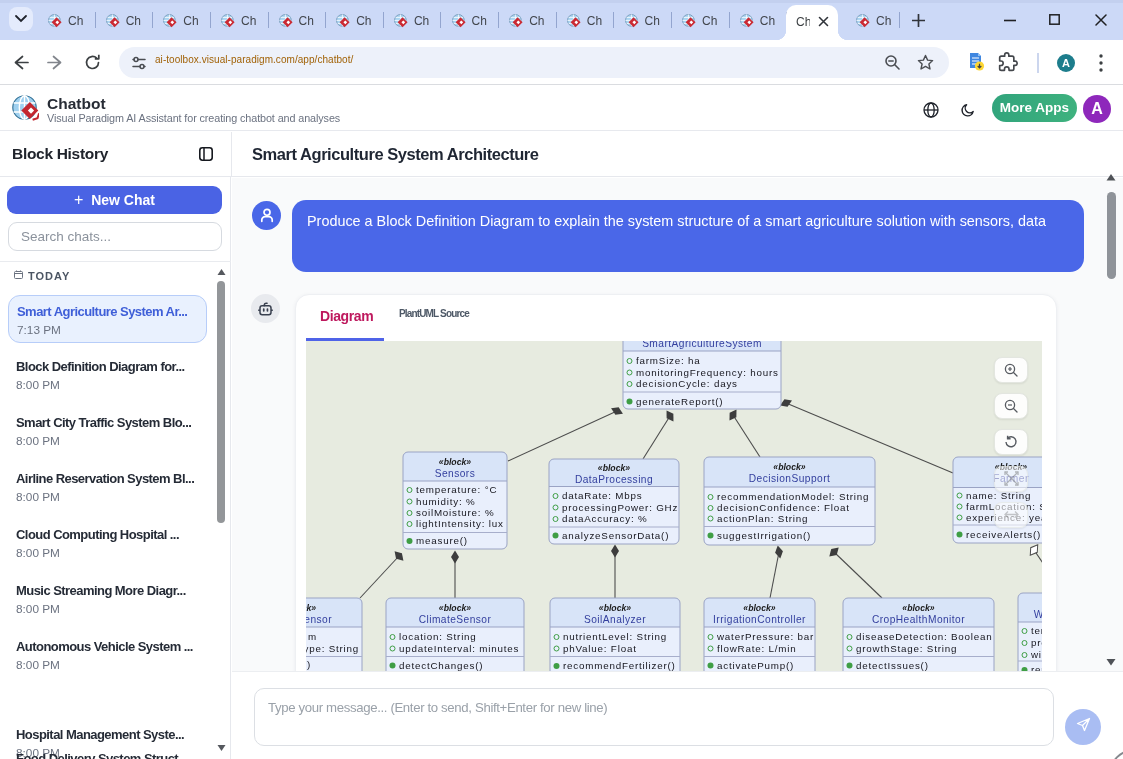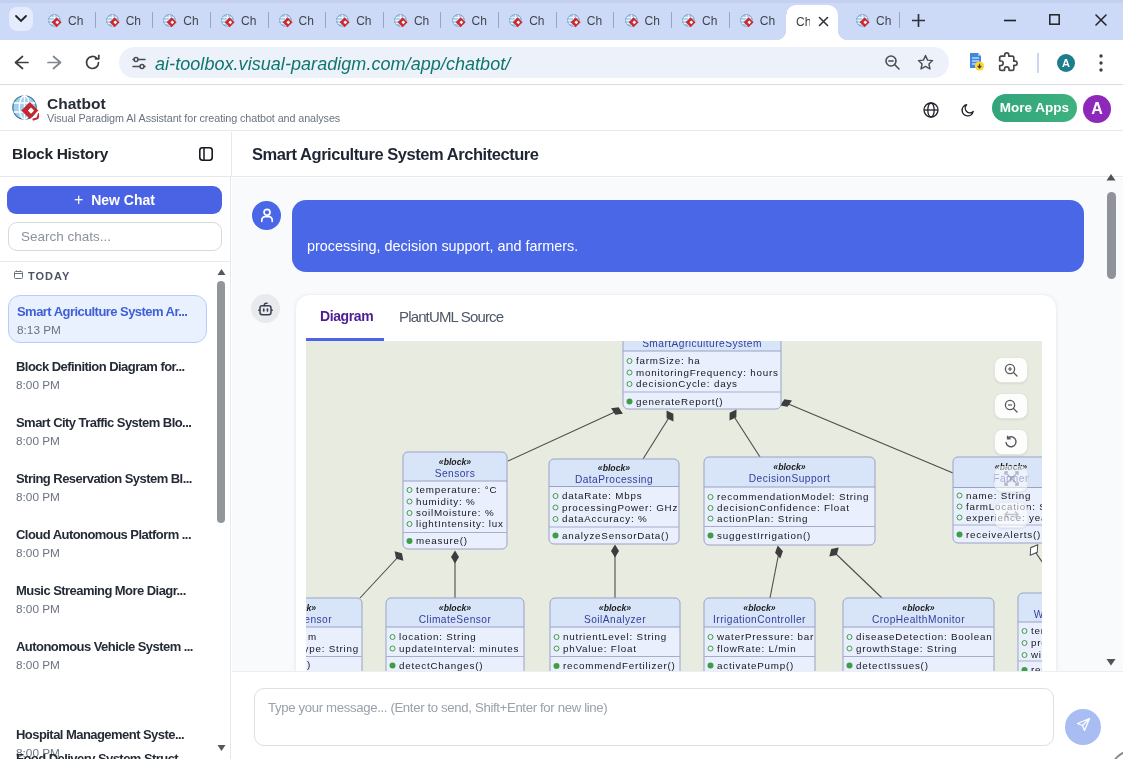--- a/index.html
+++ b/index.html
@@ -7,21 +7,21 @@
 .abs{position:absolute;}
 
 #tabbar{position:absolute;left:0;top:0;width:1123px;height:40px;background:#ccd9f7;}
 .tab{position:absolute;top:9px;height:24px;display:flex;align-items:center;padding-left:6px;}
 .tabtxt{font-size:12px;color:#42464d;margin-left:6px;overflow:hidden;white-space:nowrap;}
 .tabsep{position:absolute;top:12px;width:1px;height:16px;background:#93a5cf;}
 #activetab{position:absolute;left:786px;top:5px;width:52px;height:35px;background:#fff;border-radius:10px 10px 0 0;}
 #chevbtn{position:absolute;left:9px;top:7px;width:24px;height:24px;border-radius:8px;background:#e4ebfc;}
 #toolbar{position:absolute;left:0;top:40px;width:1123px;height:45px;background:#fff;border-bottom:1px solid #dadce0;}
 #urlpill{position:absolute;left:119px;top:47px;width:830px;height:31px;border-radius:16px;background:#edf1fa;}
-#urltext{position:absolute;left:155px;top:54px;font-size:18px;color:#0f766e;letter-spacing:0.05px;font-style:italic;}
+#urltext{position:absolute;left:155px;top:54px;font-size:10px;color:#a16207;letter-spacing:0.05px;}
 
 #apphdr{position:absolute;left:0;top:86px;width:1123px;height:45px;background:#fff;border-bottom:1px solid #e7e9ee;}
 #row2{position:absolute;left:0;top:132px;width:1123px;height:45px;background:#fff;border-bottom:1px solid #e6e8ed;}
 #moreapps{position:absolute;left:992px;top:94px;width:85px;height:28px;border-radius:14px;background:linear-gradient(100deg,#31a47c,#3eb27e);color:#fff;font-size:13.5px;font-weight:bold;text-align:center;line-height:28px;}
 #hdravatar{position:absolute;left:1083px;top:95px;width:28px;height:28px;border-radius:50%;background:#8e28bb;color:#fff;font-weight:bold;font-size:16px;text-align:center;line-height:28px;}
 
 #sidebar{position:absolute;left:0;top:132px;width:231px;height:627px;background:#fff;border-right:1px solid #e6e8ed;}
 #newchat{position:absolute;left:7px;top:186px;width:215px;height:28px;border-radius:9px;background:#4a63e4;color:#fff;font-weight:bold;font-size:14px;text-align:center;line-height:28px;}
 #searchbox{position:absolute;left:8px;top:222px;width:214px;height:29px;border-radius:9px;border:1px solid #d6dae0;background:#fff;color:#8b929c;font-size:13.5px;line-height:27px;padding-left:12px;}
 .chatitem{position:absolute;left:8px;width:199px;height:48px;}
@@ -312,36 +312,36 @@
 <div id="newchat"><span style="font-weight:normal;font-size:16px;position:relative;top:0px;">+</span>&nbsp;&nbsp;New Chat</div>
 <div id="searchbox">Search chats...</div>
 <div class="abs" style="left:0;top:261px;width:231px;height:1px;background:#e9ebef;"></div>
 <svg class="abs" style="left:14px;top:270px" width="9" height="9" viewBox="0 0 9 9">
     <rect x="0.5" y="1.5" width="8" height="7" rx="1" fill="none" stroke="#6b7280" stroke-width="1"></rect>
     <path d="M0.5 3.5 H8.5 M2.5 0.5 V2 M6.5 0.5 V2" stroke="#6b7280" stroke-width="1"></path>
   </svg>
 <div class="abs" style="left:28px;top:269.5px;font-size:11px;font-weight:bold;color:#4b5563;letter-spacing:1px;">TODAY</div>
 <div class="chatitem sel" style="top:295px;">
     <div class="t1">Smart Agriculture System Ar...</div>
-    <div class="t2">8:13 PM</div>
+    <div class="t2">7:13 PM</div>
   </div>
 <div class="chatitem" style="top:351px;">
     <div class="t1">Block Definition Diagram for...</div>
     <div class="t2">8:00 PM</div>
   </div>
 <div class="chatitem" style="top:407px;text-decoration:underline;">
     <div class="t1">Smart City Traffic System Blo...</div>
     <div class="t2">8:00 PM</div>
   </div>
 <div class="chatitem" style="top:463px;">
-    <div class="t1">String Reservation System Bl...</div>
+    <div class="t1">Airline Reservation System Bl...</div>
     <div class="t2">8:00 PM</div>
   </div>
 <div class="chatitem" style="top:519px;">
-    <div class="t1">Cloud Autonomous Platform ...</div>
+    <div class="t1">Cloud Computing Hospital ...</div>
     <div class="t2">8:00 PM</div>
   </div>
 <div class="chatitem" style="top:575px;">
     <div class="t1">Music Streaming More Diagr...</div>
     <div class="t2">8:00 PM</div>
   </div>
 <div class="chatitem" style="top:631px;">
     <div class="t1">Autonomous Vehicle System ...</div>
     <div class="t2">8:00 PM</div>
   </div>
@@ -359,34 +359,34 @@
 <svg class="abs" style="left:217px;top:744px" width="9" height="8">
     <path d="M4.5 7 L8.5 1 H0.5 Z" fill="#55585e"></path>
   </svg>
 <div id="chatarea">
     <div class="abs" style="left:20px;top:23px;width:29px;height:29px;border-radius:50%;background:#4a67e8;"></div>
     <svg class="abs" style="left:27px;top:29px" width="16" height="16">
       <circle cx="8" cy="5.3" r="3" fill="none" stroke="#fff" stroke-width="1.7"></circle>
       <path d="M2.8 14.3 v-1.2 a3.4 3.4 0 0 1 3.4 -3.4 h3.6 a3.4 3.4 0 0 1 3.4 3.4 v1.2" fill="none" stroke="#fff" stroke-width="1.7" stroke-linecap="round"></path>
     </svg>
     <div id="bubble">
-      <div style="position:absolute;left:15px;top:38px;">processing, decision support, and farmers.</div>
+      <div style="position:absolute;left:15px;top:13px;white-space:nowrap;">Produce a Block Definition Diagram to explain the system structure of a smart agriculture solution with sensors, data</div>
     </div>
     <div class="abs" style="left:19px;top:116px;width:29px;height:29px;border-radius:50%;background:#e8eaee;"></div>
     <svg class="abs" style="left:25px;top:122px" width="17" height="17">
       <rect x="3" y="5.8" width="11" height="9" rx="2.2" fill="none" stroke="#39404f" stroke-width="1.5"></rect>
       <path d="M7.2 5.8 C7.2 3.6 8.2 3 10 3.3" fill="none" stroke="#39404f" stroke-width="1.5" stroke-linecap="round"></path>
       <rect x="5.9" y="8.3" width="1.7" height="3.4" rx="0.8" fill="#39404f"></rect>
       <rect x="9.6" y="8.3" width="1.7" height="3.4" rx="0.8" fill="#39404f"></rect>
       <path d="M1.2 10.3 H3 M14 10.3 H15.8" stroke="#39404f" stroke-width="1.4"></path>
     </svg>
     <div id="card"></div>
-    <div class="abs" style="left:88px;top:130px;font-size:14px;font-weight:bold;letter-spacing:-0.4px;color:#4c1d95;">Diagram</div>
+    <div class="abs" style="left:88px;top:130px;font-size:14px;font-weight:bold;letter-spacing:-0.4px;color:#be185d;">Diagram</div>
     <div class="abs" style="left:74px;top:160px;width:78px;height:2.5px;background:#4f63e8;"></div>
-    <div class="abs" style="left:167px;top:130px;font-size:15px;font-weight:normal;letter-spacing:-0.85px;color:#4d5866;">PlantUML Source</div>
+    <div class="abs" style="left:167px;top:130px;font-size:10px;font-weight:bold;letter-spacing:-0.85px;color:#4d5866;">PlantUML Source</div>
   </div>
 <div class="abs" style="left:306px;top:341px;width:736px;height:330px;overflow:hidden;">
     <svg style="position:absolute;left:0;top:0" width="736" height="330" viewBox="306 341 736 330" font-family="Liberation Sans,sans-serif">
       <rect x="306" y="341" width="736" height="330" fill="#e7ebe0"></rect>
       <line x1="617" y1="411" x2="508" y2="461" stroke="#4d4d4d" stroke-width="1.1"></line>
       <g transform="translate(617,411) rotate(-65.4)">
         <polygon points="0,-6.5 4,0 0,6.5 -4,0" fill="#3d3d3d"></polygon>
       </g>
       <line x1="670" y1="416" x2="643" y2="459" stroke="#4d4d4d" stroke-width="1.1"></line>
       <g transform="translate(670,416) rotate(-32.1)">

